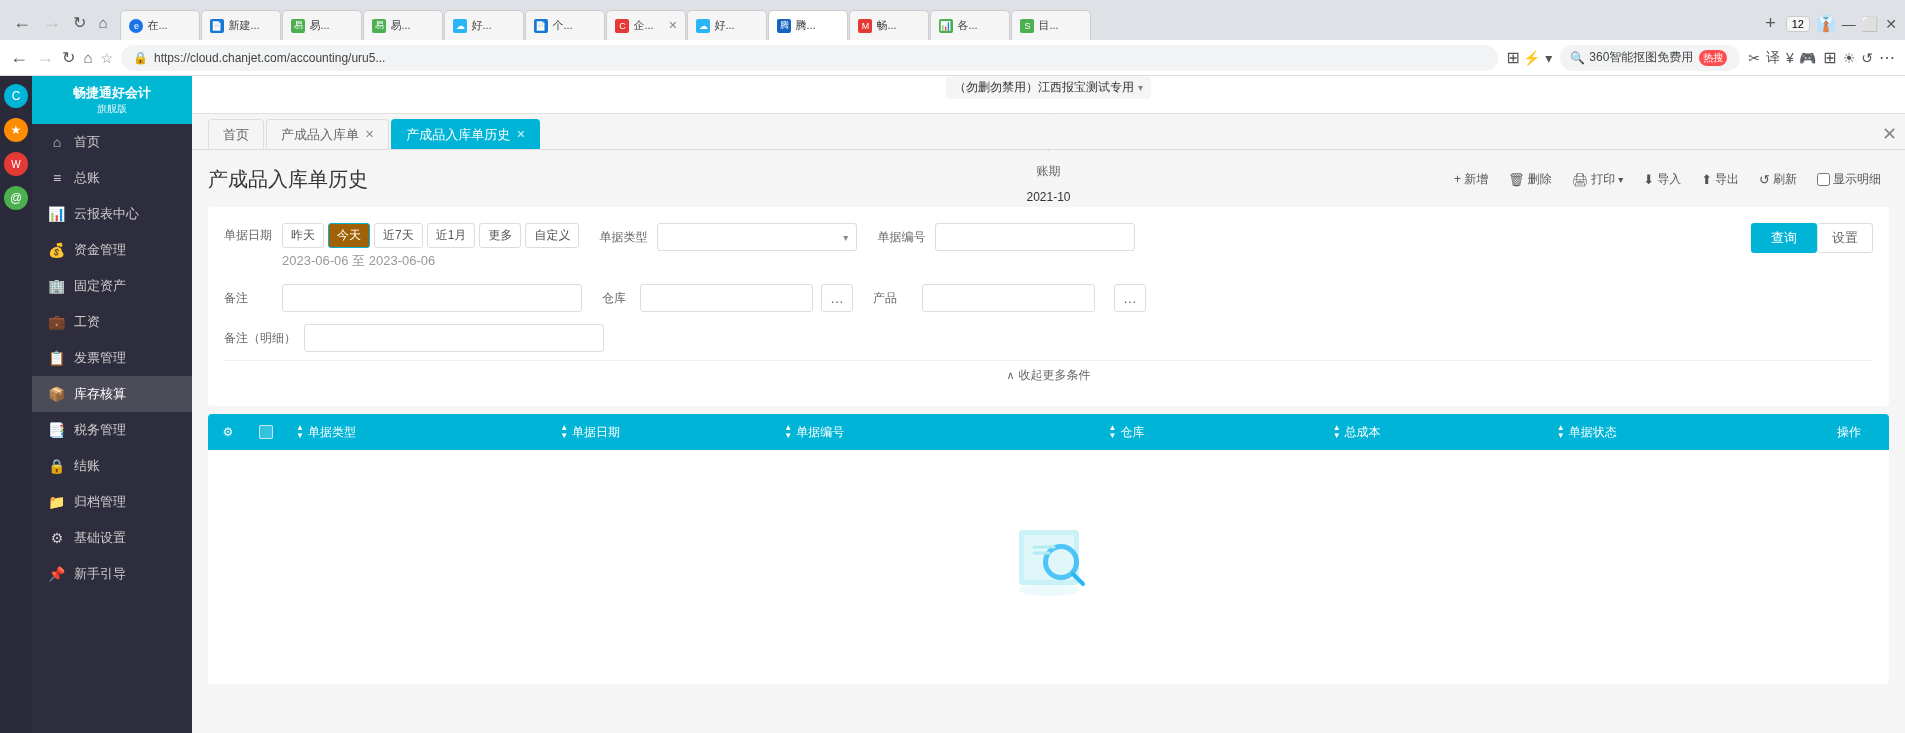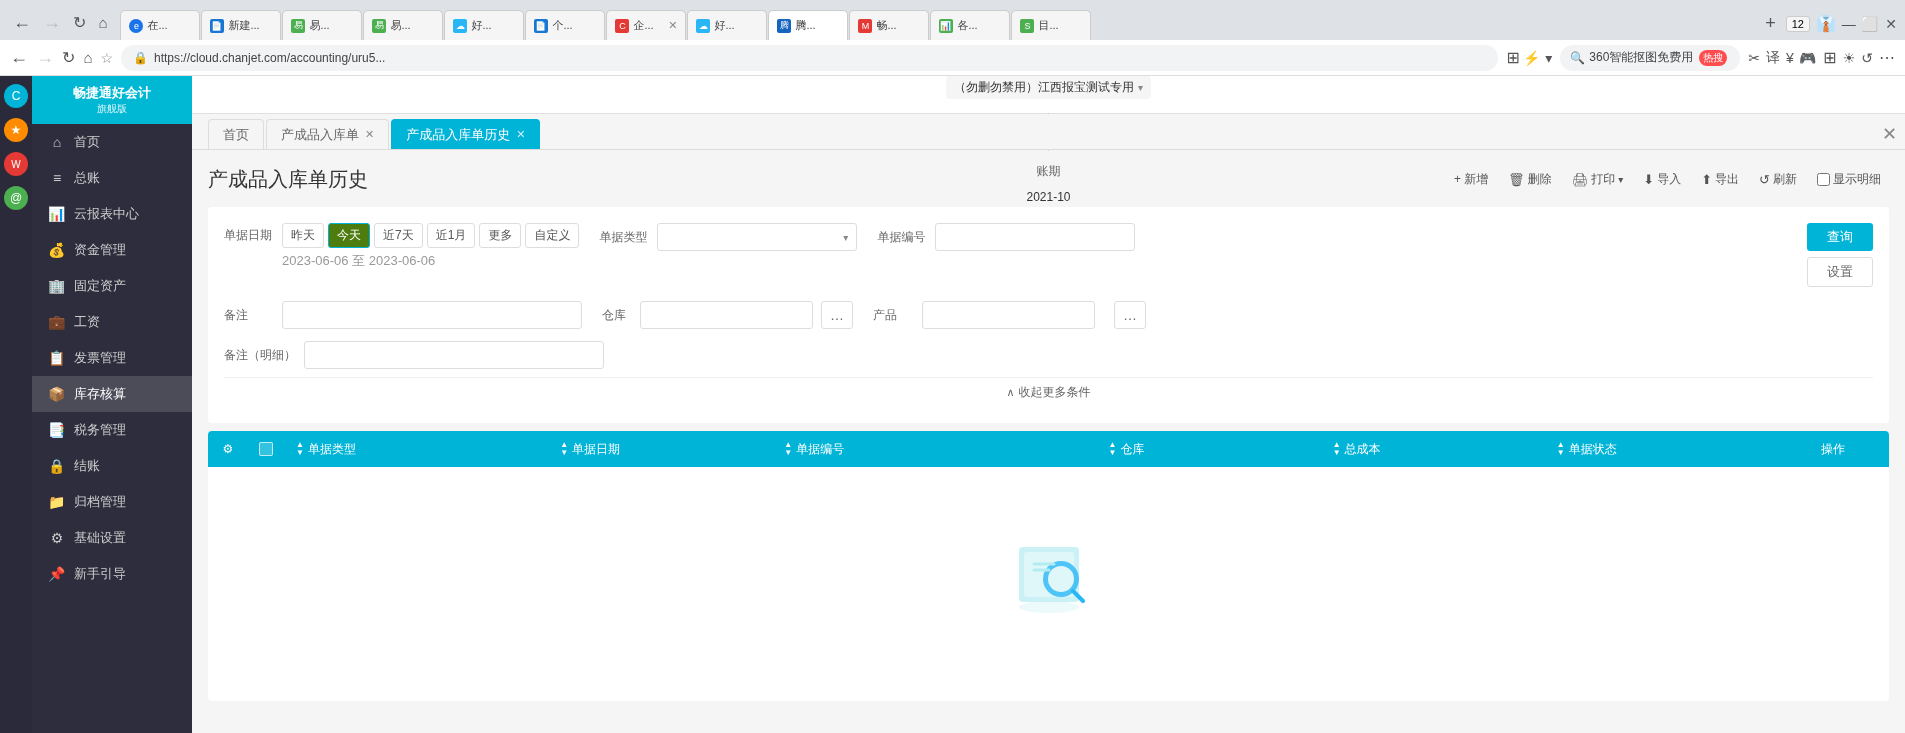--- a/index.html
+++ b/index.html
@@ -258,21 +258,21 @@
 
       <div style="background:white;padding:16px;border-radius:4px;margin-bottom:8px;">
 
         <div style="display:flex;align-items:flex-start;gap:20px;margin-bottom:14px;">
 
           <div style="display:flex;flex-direction:column;gap:4px;">
             <div style="display:flex;align-items:center;gap:8px;">
               <span style="font-size:12px;color:#666;min-width:50px;">单据日期</span>
               <div style="display:flex;gap:4px;align-items:center;">
                 <button style="padding:3px 8px;font-size:12px;border:1px solid #ddd;border-radius:3px;cursor:pointer;background:white;color:#555;">昨天</button>
-                <button style="padding:3px 8px;font-size:12px;border:1px solid #00b4d8;border-radius:3px;cursor:pointer;background:#4d7c0f;color:white;">今天</button>
+                <button style="padding:3px 8px;font-size:12px;border:1px solid #00b4d8;border-radius:3px;cursor:pointer;background:#a16207;color:white;">今天</button>
                 <button style="padding:3px 8px;font-size:12px;border:1px solid #ddd;border-radius:3px;cursor:pointer;background:white;color:#555;">近7天</button>
                 <button style="padding:3px 8px;font-size:12px;border:1px solid #ddd;border-radius:3px;cursor:pointer;background:white;color:#555;">近1月</button>
                 <button style="padding:3px 8px;font-size:12px;border:1px solid #ddd;border-radius:3px;cursor:pointer;background:white;color:#555;">更多</button>
                 <button style="padding:3px 8px;font-size:12px;border:1px solid #ddd;border-radius:3px;cursor:pointer;background:white;color:#555;">自定义</button>
               </div>
             </div>
             <div style="padding-left:58px;">
               <span style="font-size:13px;color:#999;">2023-06-06 至 2023-06-06</span>
             </div>
           </div>
@@ -283,21 +283,21 @@
               <span style="color:#999;"></span>
               <span style="font-size:10px;color:#888;">▾</span>
             </div>
           </div>
 
           <div style="display:flex;align-items:center;gap:8px;">
             <span style="font-size:12px;color:#666;min-width:50px;">单据编号</span>
             <input type="text" style="border: 1px solid rgb(221, 221, 221); border-radius: 3px; padding: 4px 8px; font-size: 12px; min-width: 200px; height: 28px;">
           </div>
 
-          <div style="display:flex;flex-direction:column;gap:6px;margin-left:auto;">
+          <div style="display:flex;flex-direction:row;margin-left:auto;">
             <button style="background:#00b4d8;color:white;border:none;padding:5px 20px;border-radius:3px;cursor:pointer;font-size:13px;">查询</button>
             <button style="background:white;color:#666;border:1px solid #ddd;padding:5px 14px;border-radius:3px;cursor:pointer;font-size:13px;">设置</button>
           </div>
         </div>
 
         <div style="display:flex;align-items:center;gap:20px;margin-bottom:12px;">
 
           <div style="display:flex;align-items:center;gap:8px;">
             <span style="font-size:12px;color:#666;min-width:50px;">备注</span>
             <input type="text" style="border: 1px solid rgb(221, 221, 221); border-radius: 3px; padding: 4px 8px; font-size: 12px; min-width: 300px; height: 28px;">
@@ -373,21 +373,21 @@
             </span>
             <span>总成本</span>
           </div>
           <div style="flex:1.2;padding:0 12px;display:flex;align-items:center;gap:4px;cursor:pointer;">
             <span style="display:flex;flex-direction:column;font-size:8px;line-height:1;">
               <span>▲</span>
                 <span>▼</span>
             </span>
             <span>单据状态</span>
           </div>
-          <div style="width:80px;padding:0 12px;display:flex;align-items:center;justify-content:flex-start;">
+          <div style="width:80px;padding:0 12px;display:flex;align-items:center;justify-content:center;">
             <span>操作</span>
           </div>
         </div>
 
         <div style="display:flex;flex-direction:column;align-items:center;justify-content:center;padding:60px 0;min-height:200px;">
           <div style="font-size:70px;margin-bottom:8px;">
             
             <svg width="100" height="90" viewBox="0 0 100 90">
               <ellipse cx="50" cy="80" rx="30" ry="6" fill="#e0f7fa" opacity="0.6"></ellipse>
               <rect x="20" y="20" width="60" height="55" rx="4" fill="#b2ebf2" opacity="0.7"></rect>

